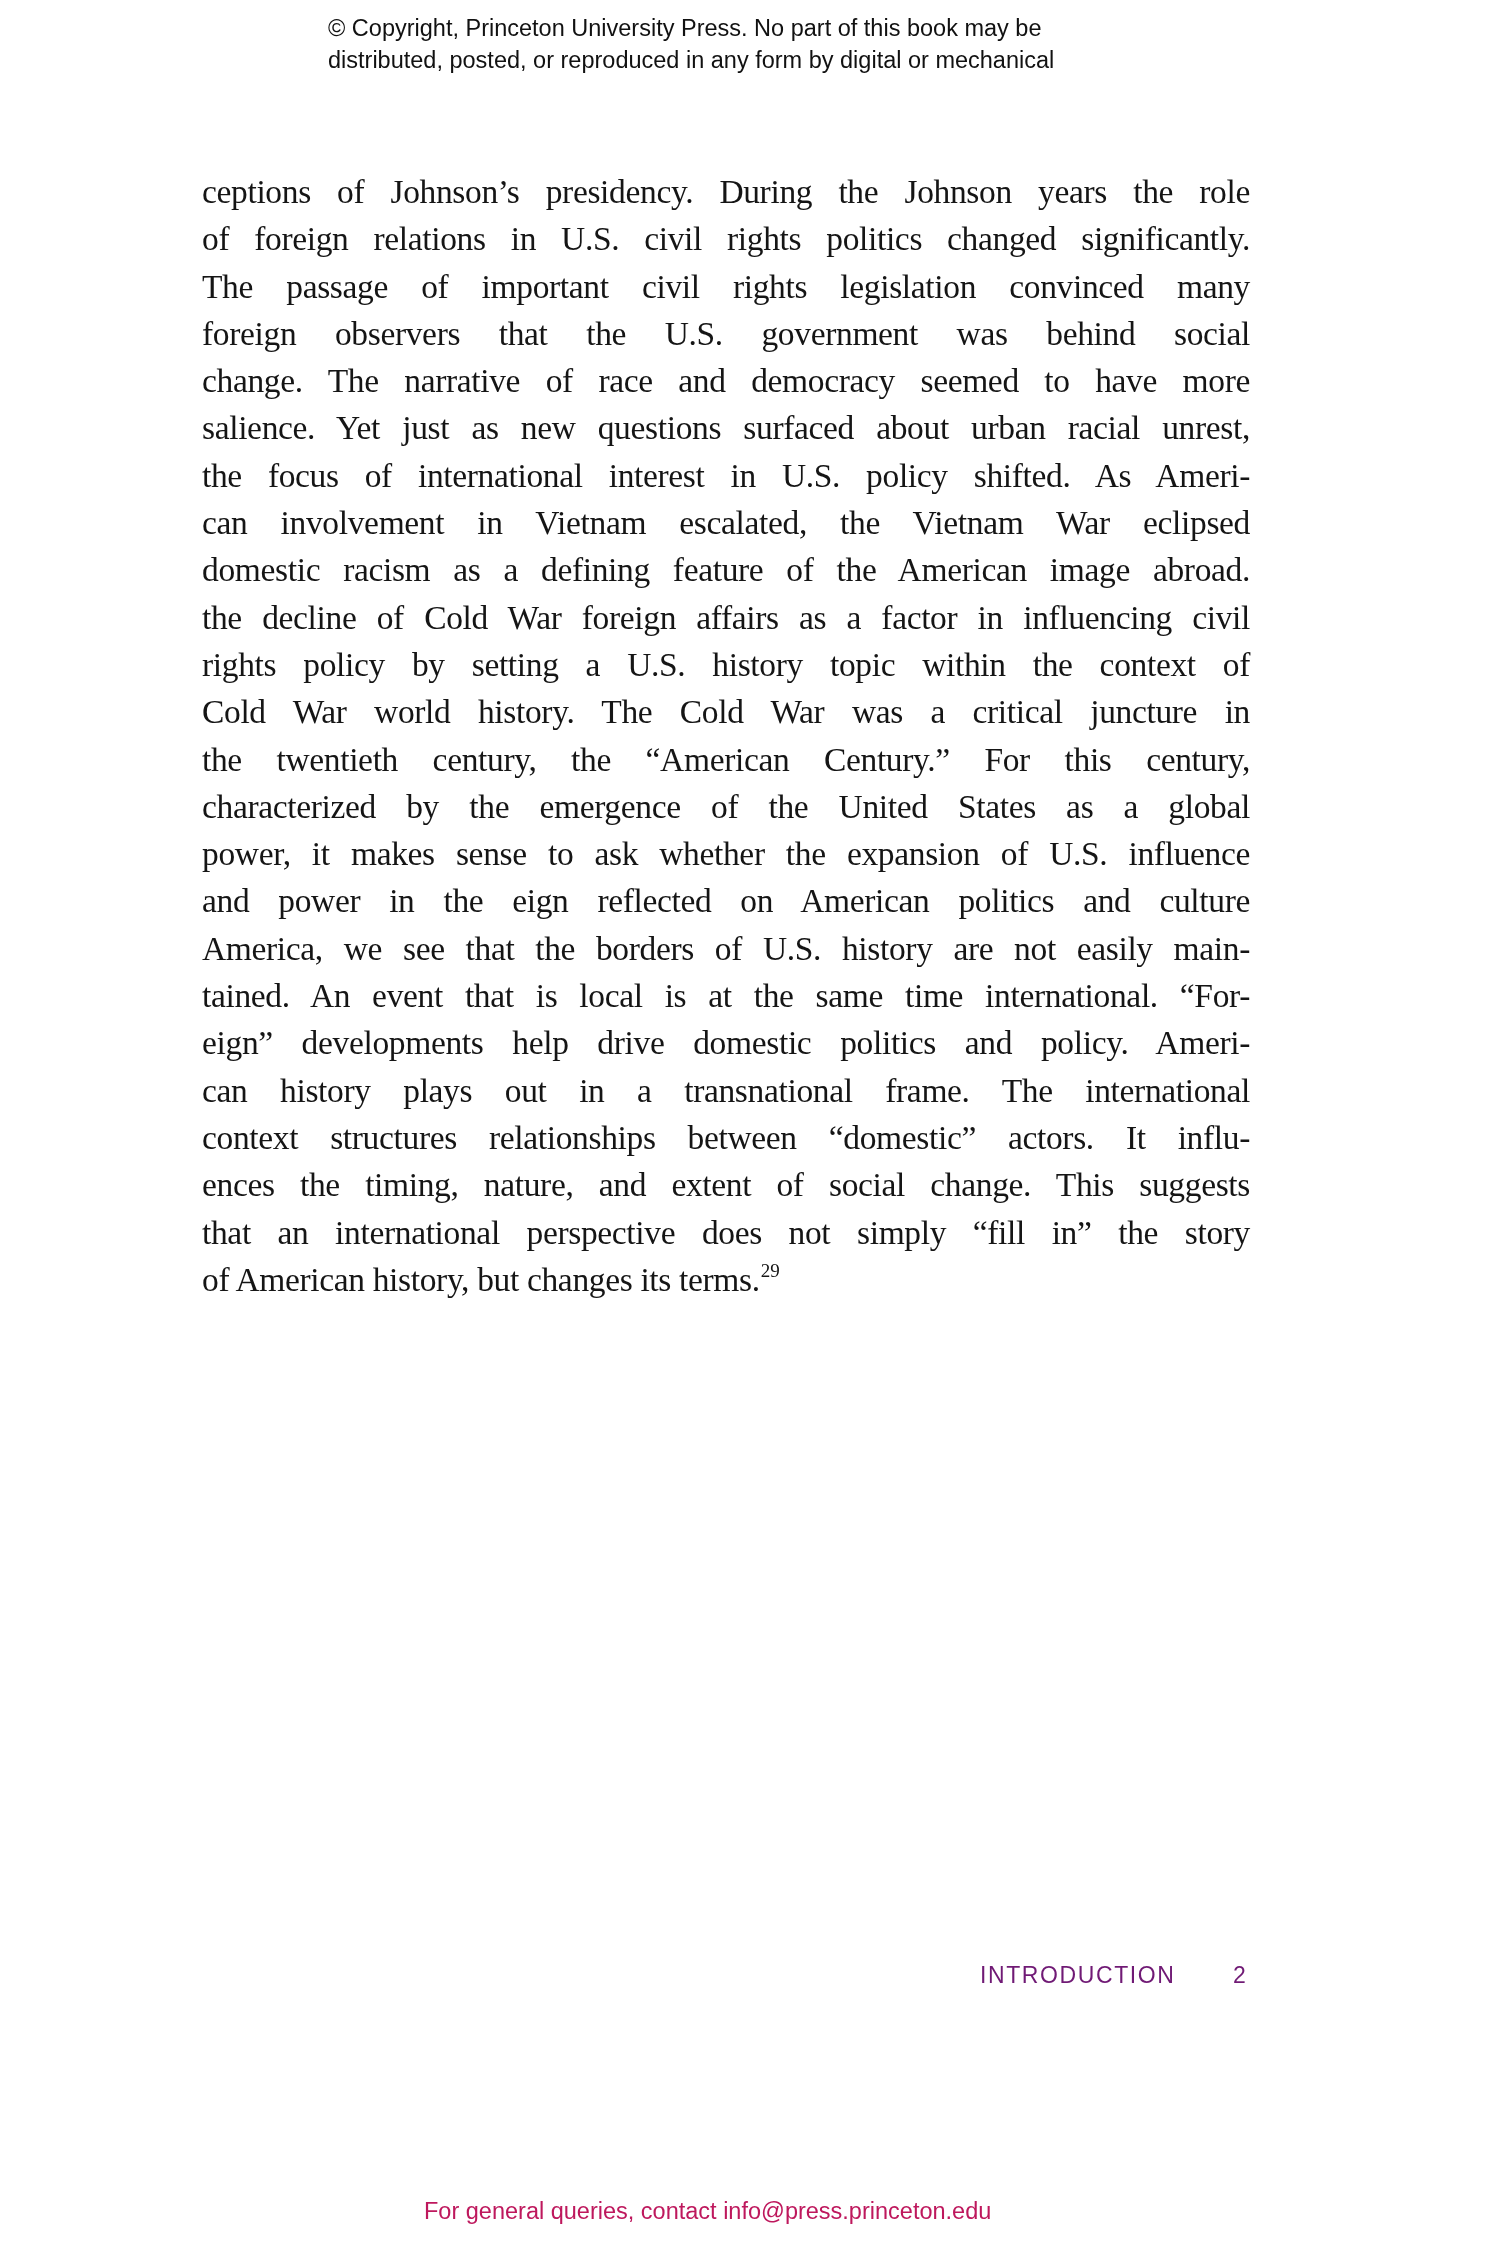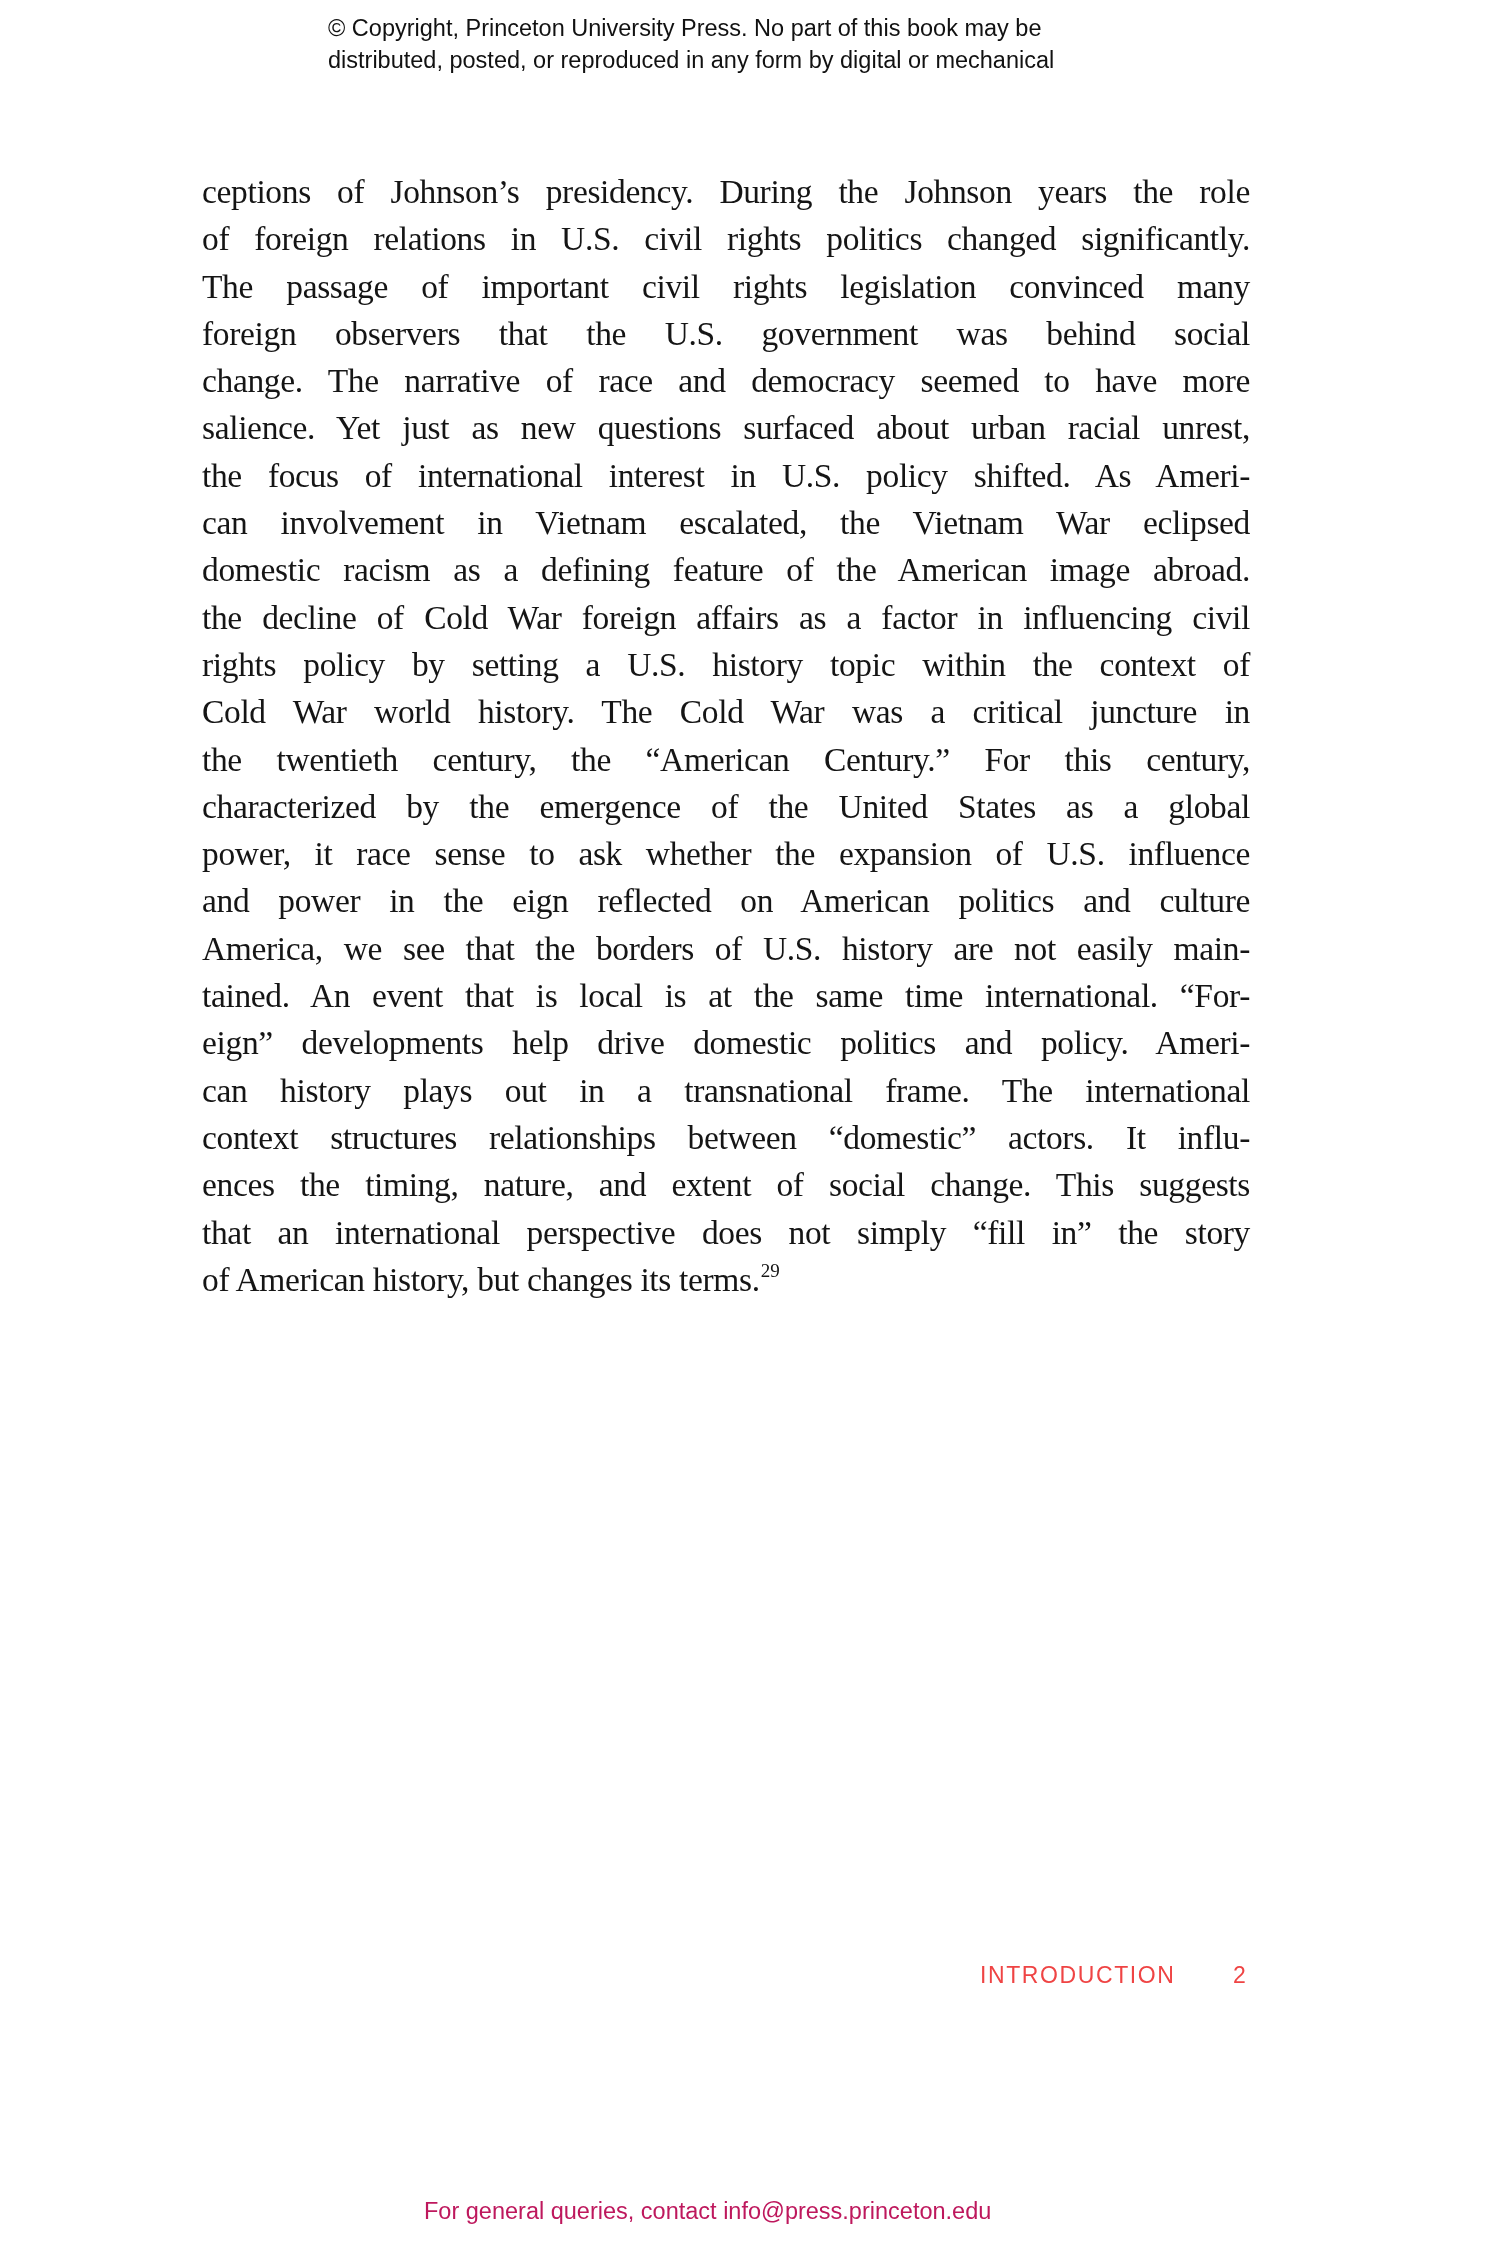--- a/index.html
+++ b/index.html
@@ -65,21 +65,21 @@
       margin-left: 1px;
       letter-spacing: 0;
     }
     .running-foot {
       position: absolute;
       top: 1962px;
       left: 980px;
       font-family: "Liberation Sans", sans-serif;
       font-size: 23px;
       letter-spacing: 1.6px;
-      color: #ef4444;
+      color: #701a75;
       white-space: nowrap;
     }
     .running-foot .section {
       display: inline-block;
     }
     .running-foot .page-num {
       display: inline-block;
       position: absolute;
       left: 253px;
       letter-spacing: 0;
@@ -113,21 +113,21 @@
     <span class="line">the focus of international interest in U.S. policy shifted. As Ameri-</span>
     <span class="line">can involvement in Vietnam escalated, the Vietnam War eclipsed</span>
     <span class="line">domestic racism as a defining feature of the American image abroad.</span>
   </div>
   <div class="paragraph">
     <span class="line">the decline of Cold War foreign affairs as a factor in influencing civil</span>
     <span class="line">rights policy by setting a U.S. history topic within the context of</span>
     <span class="line">Cold War world history. The Cold War was a critical juncture in</span>
     <span class="line">the twentieth century, the “American Century.” For this century,</span>
     <span class="line">characterized by the emergence of the United States as a global</span>
-    <span class="line">power, it race sense to ask whether the expansion of U.S. influence</span>
+    <span class="line">power, it makes sense to ask whether the expansion of U.S. influence</span>
     <span class="line">and power in the eign reflected on American politics and culture</span>
     <span class="line">America, we see that the borders of U.S. history are not easily main-</span>
     <span class="line">tained. An event that is local is at the same time international. “For-</span>
     <span class="line">eign” developments help drive domestic politics and policy. Ameri-</span>
     <span class="line">can history plays out in a transnational frame. The international</span>
     <span class="line">context structures relationships between “domestic” actors. It influ-</span>
     <span class="line">ences the timing, nature, and extent of social change. This suggests</span>
     <span class="line">that an international perspective does not simply “fill in” the story</span>
     <span class="line last"><span>of American history, but changes its terms.</span><sup class="fn">29</sup></span>
   </div>

